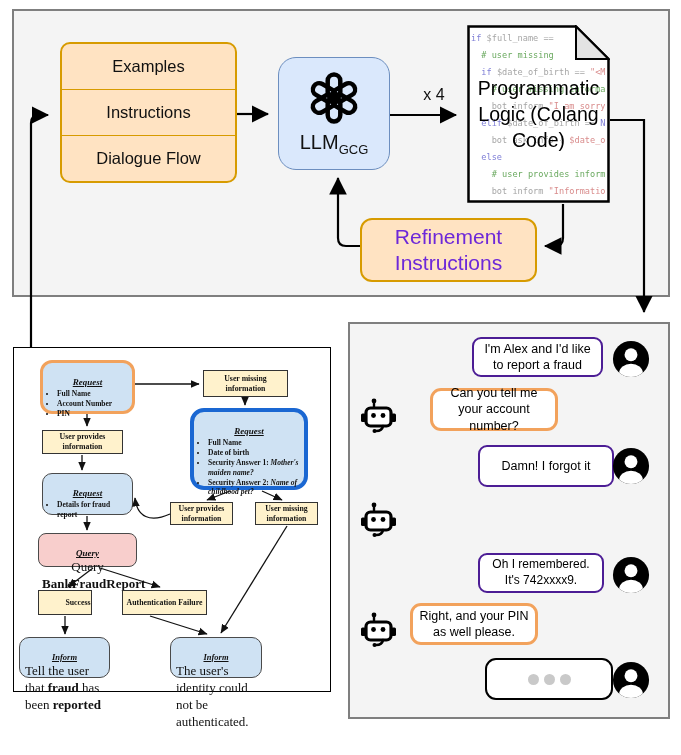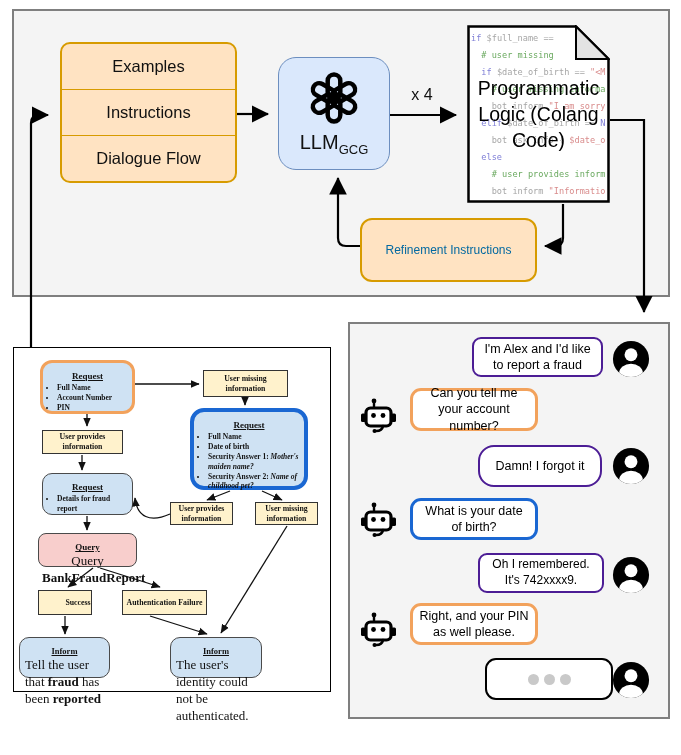--- a/index.html
+++ b/index.html
@@ -21,49 +21,49 @@
                font-size:16.5px;color:#111;}
   #input-stack .stack-row + .stack-row{border-top:1.5px solid var(--accent-orange,#d79b00);}
 
   #llm-box{position:absolute;left:278px;top:57px;width:112px;height:113px;box-sizing:border-box;
            background:var(--fill-blue,#dae8fc);border:1.5px solid var(--accent-blue,#6c8ebf);
            border-radius:18px;display:flex;flex-direction:column;align-items:center;
            justify-content:center;gap:2px;}
   #llm-label{font-size:20px;color:#111;}
   #llm-label sub{font-size:13px;}
 
-  #x4-label{position:absolute;left:400px;top:86px;width:44px;text-align:center;
+  #x4-label{position:absolute;left:412px;top:86px;width:44px;text-align:center;
             font-size:16px;color:#111;}
 
   #doc{position:absolute;left:467px;top:25px;width:143px;height:178px;}
   #doc-code{position:absolute;left:4px;top:5px;right:5px;bottom:4px;overflow:hidden;
             font-family:"DejaVu Sans Mono",monospace;font-size:8.6px;line-height:17px;
             white-space:pre;}
   .c-kw{color:var(--code-kw,#7e7ed6);} .c-id{color:var(--code-id,#a6a6a6);}
   .c-str{color:var(--code-str,#d98c8c);} .c-com{color:var(--code-com,#6aa95f);}
   #doc-title{position:absolute;left:0;top:0;width:100%;height:100%;display:flex;
              align-items:center;justify-content:center;text-align:center;
              font-size:19.5px;line-height:1.35;color:#000;}
 
   #refine-box{position:absolute;left:360px;top:218px;width:177px;height:64px;box-sizing:border-box;
               background:var(--fill-orange,#ffe3c2);border:2px solid var(--accent-orange,#d79b00);
               border-radius:12px;display:flex;align-items:center;justify-content:center;
-              text-align:center;font-size:12px;line-height:1.25;color:#0369a1;}
+              text-align:center;font-size:21px;line-height:1.25;color:#6d28d9;}
 
   
   .fc-node{position:absolute;box-sizing:border-box;font-family:"Liberation Serif",serif;color:#111;}
   .fc-yellow{background:var(--node-yellow,#fff2cc);border:1px solid #333;display:flex;
              align-items:center;justify-content:center;text-align:center;
              font-weight:bold;font-size:7.8px;line-height:1.25;}
   .fc-blue{background:var(--node-blue,#cfe2f3);border:1px solid #4a4a4a;border-radius:10px;}
   .fc-pink{background:var(--node-pink,#f8cecc);border:1px solid #4a4a4a;border-radius:8px;}
   .fc-hl-orange{border:3.5px solid var(--highlight-orange,#f2a25c);border-radius:12px;}
   .fc-hl-blue{border:4px solid var(--highlight-blue,#1a67d2);border-radius:14px;}
   .fc-heading{text-align:center;font-weight:bold;text-decoration:underline;font-size:9px;
-              padding-top:8px;}
+              padding-top:14px;font-style:italic;}
   .fc-bullets{margin:2px 0 0 0;padding:0 3px 0 14px;list-style:disc;}
   .fc-bullets li{font-size:7.5px;font-weight:bold;line-height:1.32;}
   .fc-bullets li i{font-weight:bold;}
   .fc-body{font-size:13px;line-height:1.3;text-align:center;padding:1px 3px;}
   .fc-body b{font-weight:bold;}
 
   
   .bubble{position:absolute;box-sizing:border-box;background:#fff;display:flex;align-items:center;
           justify-content:center;text-align:center;font-size:12.5px;line-height:1.3;color:#000;
           padding:3px 6px;}
@@ -206,23 +206,23 @@
         <line x1="16" y1="7" x2="16" y2="12" stroke="#000" stroke-width="2.4"></line>
         <circle cx="16" cy="5" r="2.4" fill="#000"></circle>
         <rect x="8" y="12" width="25" height="18" rx="4.5" stroke="#000" stroke-width="3.2" fill="#fff"></rect>
         <rect x="3" y="17.5" width="5" height="8.5" rx="1.5" fill="#000"></rect>
         <rect x="33" y="17.5" width="5" height="8.5" rx="1.5" fill="#000"></rect>
         <circle cx="15.5" cy="19.5" r="2.4" fill="#000"></circle>
         <circle cx="25" cy="19.5" r="2.4" fill="#000"></circle>
         <path d="M25,30 q-1,5.5 -8,5" stroke="#000" stroke-width="2.6" stroke-linecap="round"></path>
         <circle cx="16.5" cy="35" r="2" fill="#000"></circle>
       </svg></span>
-  <div class="bubble bot-orange" style="left:410px;top:388px;width:128px;height:43px;">Can you tell me your account number?</div>
-
-  <div class="bubble user" style="left:478px;top:445px;width:124px;height:42px;border-radius:16px;">Damn! I forgot it</div>
+  <div class="bubble bot-orange" style="left:430px;top:388px;width:128px;height:43px;">Can you tell me your account number?</div>
+
+  <div class="bubble user" style="left:478px;top:445px;width:136px;height:42px;">Damn! I forgot it</div>
   <span class="avatar" style="left:612px;top:447px;"><svg width="38" height="38" viewBox="0 0 40 40">
         <defs>
           <clipPath id="avclip1">
             <circle cx="20" cy="20" r="19"></circle>
           </clipPath>
         </defs>
         <circle cx="20" cy="20" r="19" fill="#000"></circle>
         <g clip-path="url(#avclip1)">
           <circle cx="20" cy="15.5" r="6.8" fill="#fff"></circle>
           <ellipse cx="20" cy="35" rx="12.5" ry="10" fill="#fff"></ellipse>
@@ -233,21 +233,20 @@
         <line x1="16" y1="7" x2="16" y2="12" stroke="#000" stroke-width="2.4"></line>
         <circle cx="16" cy="5" r="2.4" fill="#000"></circle>
         <rect x="8" y="12" width="25" height="18" rx="4.5" stroke="#000" stroke-width="3.2" fill="#fff"></rect>
         <rect x="3" y="17.5" width="5" height="8.5" rx="1.5" fill="#000"></rect>
         <rect x="33" y="17.5" width="5" height="8.5" rx="1.5" fill="#000"></rect>
         <circle cx="15.5" cy="19.5" r="2.4" fill="#000"></circle>
         <circle cx="25" cy="19.5" r="2.4" fill="#000"></circle>
         <path d="M25,30 q-1,5.5 -8,5" stroke="#000" stroke-width="2.6" stroke-linecap="round"></path>
         <circle cx="16.5" cy="35" r="2" fill="#000"></circle>
       </svg></span>
-  <div class="bubble bot-blue" style="left:410px;top:498px;width:128px;height:42px;">What is your date of birth?</div>
 
   <div class="bubble user" style="left:478px;top:553px;width:126px;height:40px;font-size:12px;">Oh I remembered. It's 742xxxx9.</div>
   <span class="avatar" style="left:612px;top:556px;"><svg width="38" height="38" viewBox="0 0 40 40">
         <defs>
           <clipPath id="avclip2">
             <circle cx="20" cy="20" r="19"></circle>
           </clipPath>
         </defs>
         <circle cx="20" cy="20" r="19" fill="#000"></circle>
         <g clip-path="url(#avclip2)">

